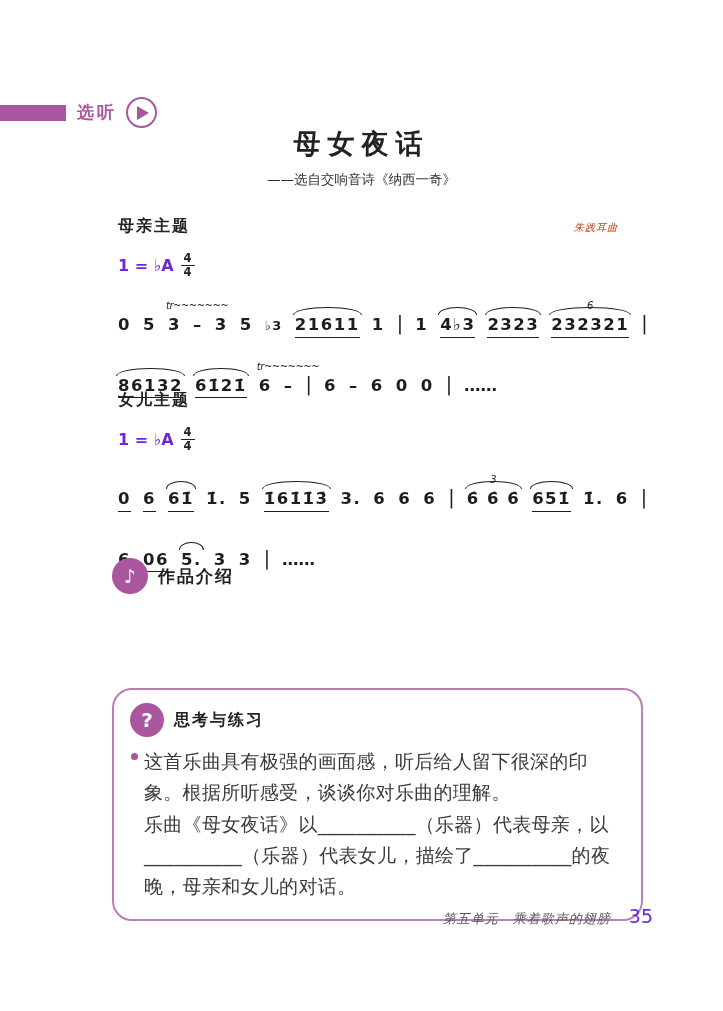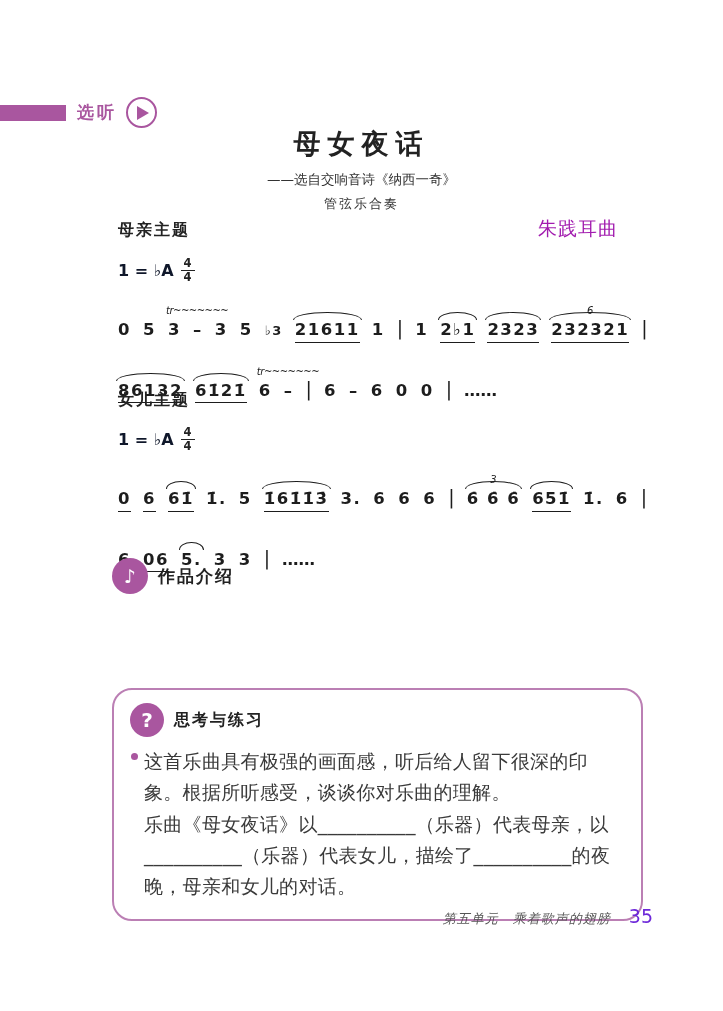--- a/index.html
+++ b/index.html
@@ -25,23 +25,23 @@
     color:#222; letter-spacing:7px; }
   .subtitle { margin-top:9px; font-size:13.5px; color:#333; }
   .ensemble { margin-top:6px; font-size:13px; color:#333; letter-spacing:2px; }
 
   
   .sec { position:absolute; left:118px; width:500px; }
   .sec-mother { top:216px; }
   .sec-daughter { top:390px; }
   .theme-head-row { display:flex; justify-content:space-between; align-items:baseline; }
   .theme-heading { font-weight:bold; font-size:16px; color:#222; letter-spacing:2px; }
-  .composer { font-size:19px; color:#a21caf; letter-spacing:1px; }
+  .composer { font-size:10px; color:#c2410c; letter-spacing:1px;font-style:italic; }
   .keysig-row { margin-top:15px; display:flex; align-items:center; }
-  .keysig { font-weight:bold; font-size:16px; color:#0f172a; }
+  .keysig { font-weight:bold; font-size:16px; color:#6d28d9; }
   .timesig { display:inline-flex; flex-direction:column; margin-left:7px; font-weight:bold;
     font-size:11.5px; line-height:1.15; color:#222; }
   .ts-top { text-align:center; padding:0 3px; border-bottom:1.3px solid #222; }
   .ts-bot { text-align:center; padding:0 3px; }
 
   
   .mline { display:flex; align-items:baseline; column-gap:12px; font-weight:bold; font-size:16.5px;
     color:#1d1d1d; white-space:nowrap; }
   .mline-1 { margin-top:22px; }
   .mline-2 { margin-top:24px; }
@@ -94,21 +94,20 @@
     <div class="ribbon-bar"></div>
     <span class="ribbon-label">选听</span>
     <span class="play-btn">
         <span class="play-tri"></span>
       </span>
   </div>
 
   <div class="title-block">
     <div class="main-title">母女夜话</div>
     <div class="subtitle">——选自交响音诗《纳西一奇》</div>
-    <div class="ensemble">管弦乐合奏</div>
   </div>
 
   <div class="sec sec-mother">
     <div class="theme-head-row">
       <span class="theme-heading">母亲主题</span>
       <span class="composer">朱践耳曲</span>
     </div>
     <div class="keysig-row">
       <span class="keysig">1 = ♭A</span>
       <span class="timesig">
@@ -121,21 +120,21 @@
         <span class="tok"><span class="ntext">5</span></span>
         <span class="tok"><span class="sup trill">tr~~~~~~~</span><span class="ntext">3</span></span>
         <span class="tok"><span class="ntext">–</span></span>
         <span class="tok"><span class="ntext">3</span></span>
         <span class="tok"><span class="ntext">5</span></span>
         <span class="tok acc"><span class="ntext">♭3</span></span>
         <span class="tok u1"><span class="arc"></span><span class="ntext">21611</span></span>
         <span class="tok"><span class="ntext">1</span></span>
         <span class="tok bar"><span class="ntext">|</span></span>
         <span class="tok"><span class="ntext">1</span></span>
-        <span class="tok u1"><span class="arc"></span><span class="ntext">2♭1</span></span>
+        <span class="tok u1"><span class="arc"></span><span class="ntext">4♭3</span></span>
         <span class="tok u1"><span class="arc"></span><span class="ntext">2323</span></span>
         <span class="tok u1"><span class="arc"></span><span class="sup">6</span><span class="ntext">232321</span></span>
         <span class="tok bar"><span class="ntext">|</span></span>
       </div>
     <div class="mline mline-2">
         <span class="tok u1"><span class="arc"></span><span class="ntext">86132</span></span>
         <span class="tok u1"><span class="arc"></span><span class="ntext">61̇21̇</span></span>
         <span class="tok"><span class="sup trill">tr~~~~~~~</span><span class="ntext">6</span></span>
         <span class="tok"><span class="ntext">–</span></span>
         <span class="tok bar"><span class="ntext">|</span></span>

